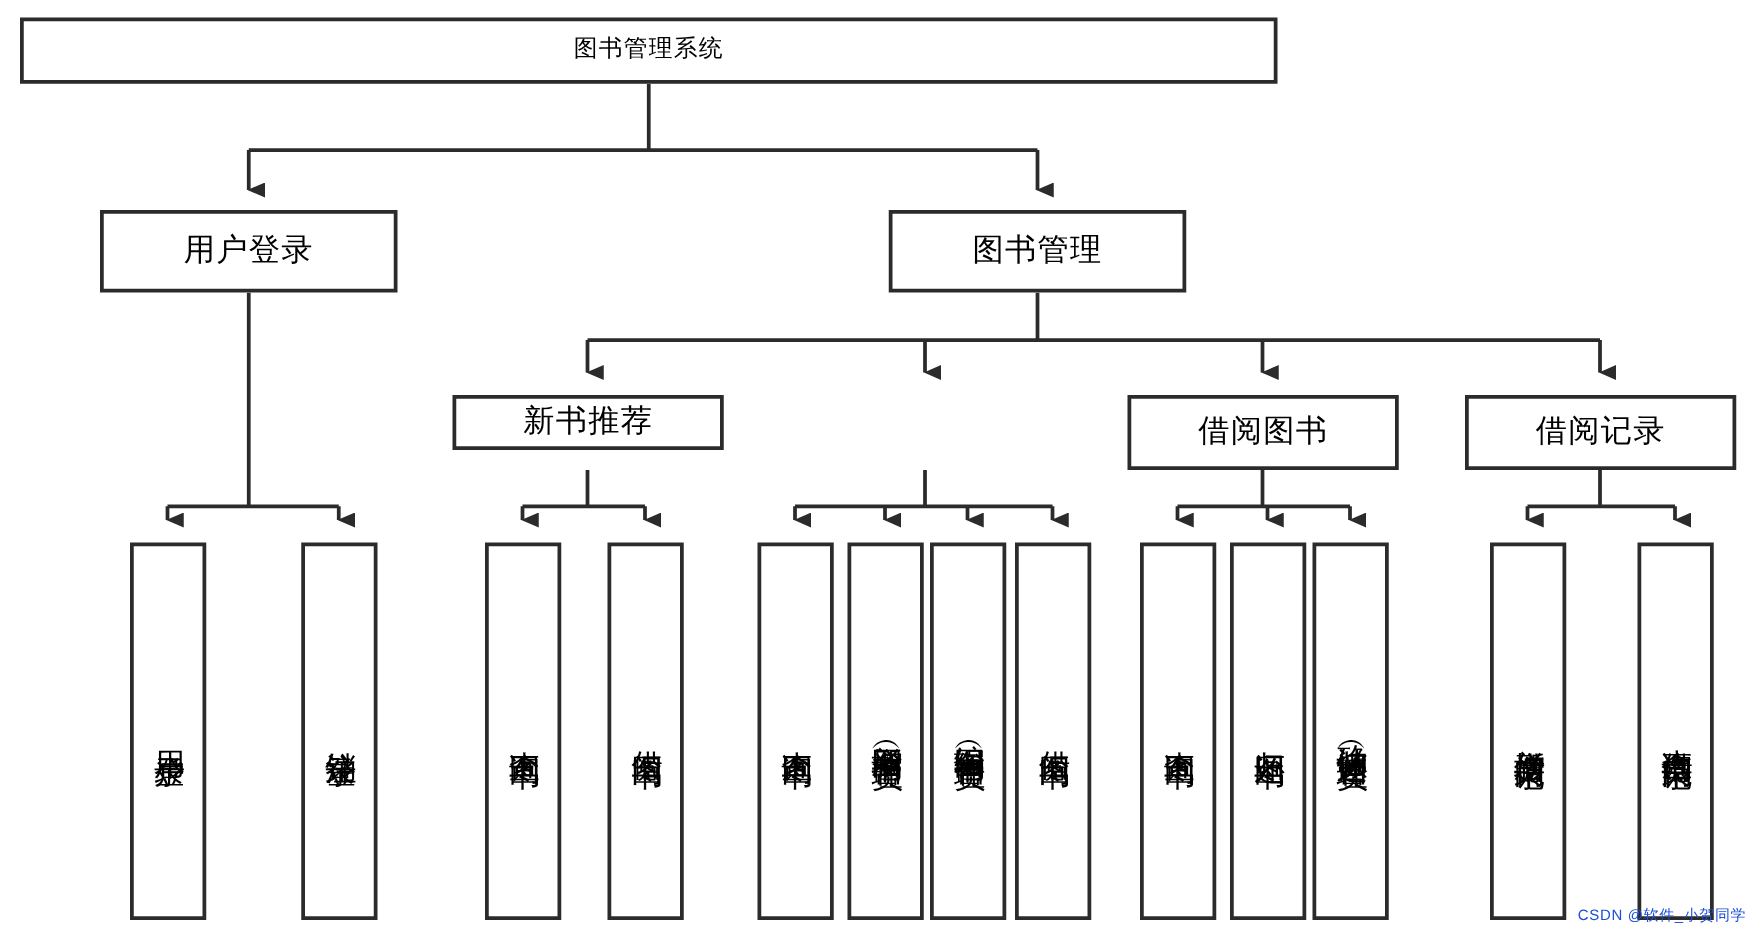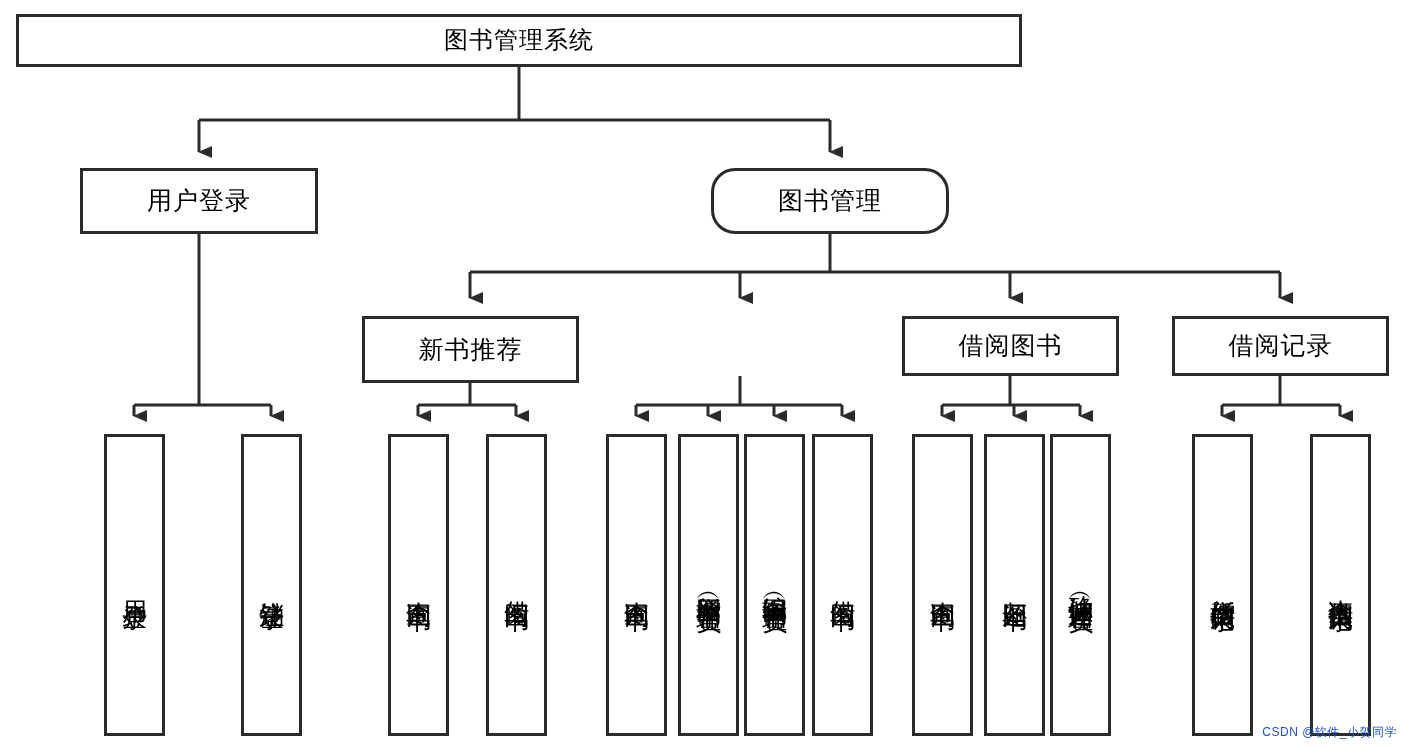--- a/index.html
+++ b/index.html
@@ -34,21 +34,21 @@
     justify-content: center;
     color: #000000;
   }
   .node-h {
     font-size: 25px;
     letter-spacing: 1px;
     line-height: 1.1;
     white-space: nowrap;
   }
   .node-root {
-    font-size: 24px;
+    font-size: 19px;
   }
   .node-v {
     padding: 10px 0;
   }
   .vtext {
     writing-mode: vertical-rl;
     text-orientation: upright;
     font-size: 25px;
     line-height: 1.18;
     letter-spacing: 2px;
@@ -122,25 +122,25 @@
     </g>
   </svg>
 
   <div class="node node-h node-root" style="left:16px; top:14px; width:1006px; height:53px;">
     <span>图书管理系统</span>
   </div>
 
   <div class="node node-h" style="left:80px; top:168px; width:238px; height:66px;">
     <span>用户登录</span>
   </div>
-  <div class="node node-h" style="left:711px; top:168px; width:238px; height:66px;border-radius:24px;">
+  <div class="node node-h" style="left:711px; top:168px; width:238px; height:66px;">
     <span>图书管理</span>
   </div>
 
-  <div class="node node-h" style="left:362px; top:316px; width:217px; height:67px;">
+  <div class="node node-h" style="left:362px; top:316px; width:217px; height:44px;">
     <span>新书推荐</span>
   </div>
   <div class="node node-h" style="left:902px; top:316px; width:217px; height:60px;">
     <span>借阅图书</span>
   </div>
   <div class="node node-h" style="left:1172px; top:316px; width:217px; height:60px;">
     <span>借阅记录</span>
   </div>
 
   <div class="node node-v" style="left:104px; top:434px; width:61px; height:302px;">

